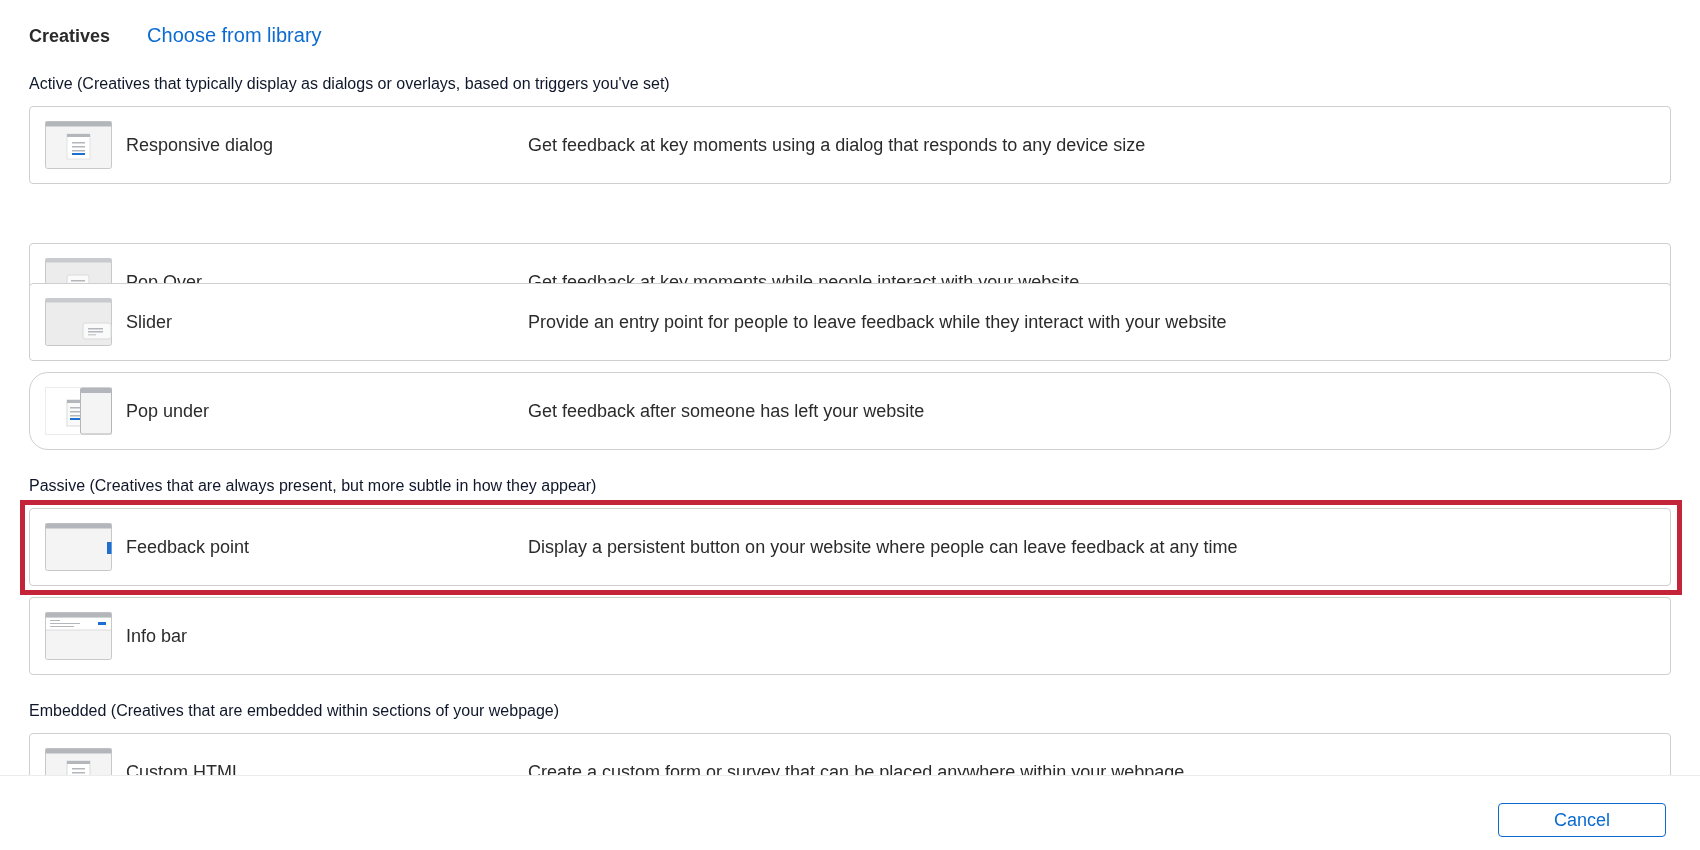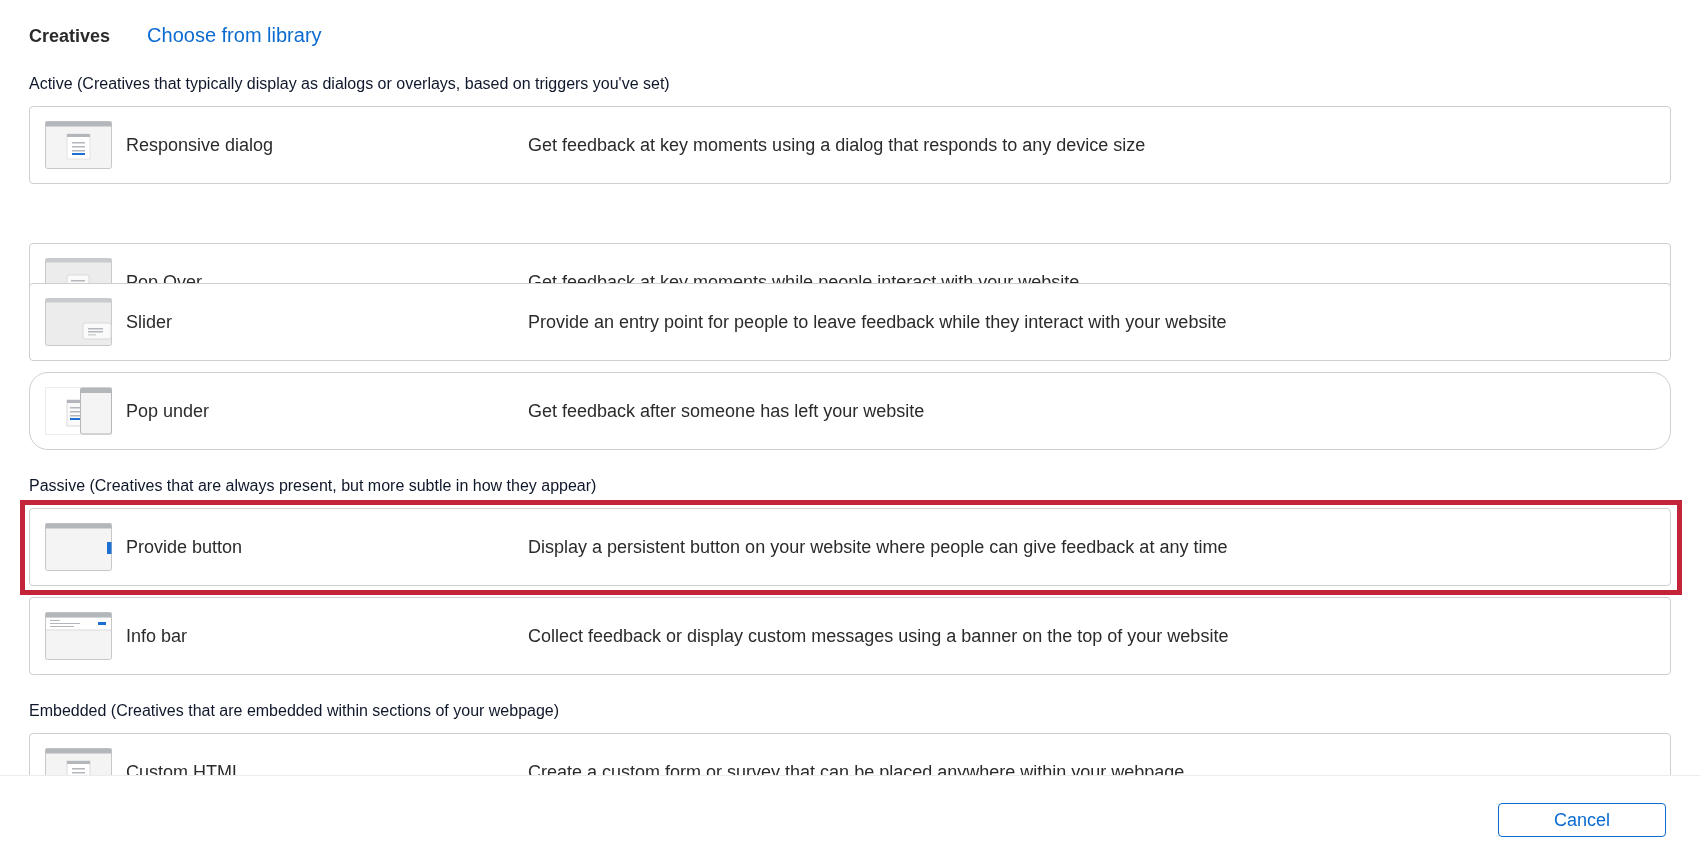--- a/index.html
+++ b/index.html
@@ -94,37 +94,36 @@
   </div>
 
   <div class="section-label" style="top:477px;">Passive (Creatives that are always present, but more subtle in how they appear)</div>
 
   <div class="card" style="top:508px;">
     <svg class="thumb" viewBox="0 0 67 48">
       <rect x="0.5" y="0.5" width="66" height="47" rx="2" fill="#f4f4f4" stroke="#c8c8c8"></rect>
       <rect x="0.5" y="0.5" width="66" height="5" fill="#b3b6ba"></rect>
       <rect x="62" y="19" width="4.5" height="12" fill="#1b6fd1"></rect>
     </svg>
-    <span class="name">Provide button</span>
-    <span class="desc">Display a persistent button on your website where people can give feedback at any time</span>
+    <span class="name">Feedback point</span>
+    <span class="desc">Display a persistent button on your website where people can leave feedback at any time</span>
   </div>
 
   <div class="card" style="top:597px;">
     <svg class="thumb" viewBox="0 0 67 48">
       <rect x="0.5" y="0.5" width="66" height="47" rx="2" fill="#f4f4f4" stroke="#c8c8c8"></rect>
       <rect x="0.5" y="0.5" width="66" height="5" fill="#b3b6ba"></rect>
       <rect x="1" y="6" width="65" height="12" fill="#fff"></rect>
       <line x1="1" y1="18" x2="66" y2="18" stroke="#dadada"></line>
       <rect x="5" y="8" width="10" height="1" fill="#b3b6ba"></rect>
       <rect x="5" y="11" width="30" height="1" fill="#b3b6ba"></rect>
       <rect x="5" y="14" width="24" height="1" fill="#b3b6ba"></rect>
       <rect x="53" y="10" width="8" height="3" fill="#1b6fd1"></rect>
     </svg>
     <span class="name">Info bar</span>
-    <span class="desc">Collect feedback or display custom messages using a banner on the top of your website</span>
   </div>
 
   <div class="section-label" style="top:702px;">Embedded (Creatives that are embedded within sections of your webpage)</div>
 
   <div class="card" style="top:733px;">
     <svg class="thumb" viewBox="0 0 67 48">
       <rect x="0.5" y="0.5" width="66" height="47" rx="2" fill="#f4f4f4" stroke="#c8c8c8"></rect>
       <rect x="0.5" y="0.5" width="66" height="5" fill="#b3b6ba"></rect>
       <rect x="22" y="13" width="23" height="25" fill="#fff" stroke="#dadada"></rect>
       <rect x="22" y="13" width="23" height="3" fill="#b3b6ba"></rect>

